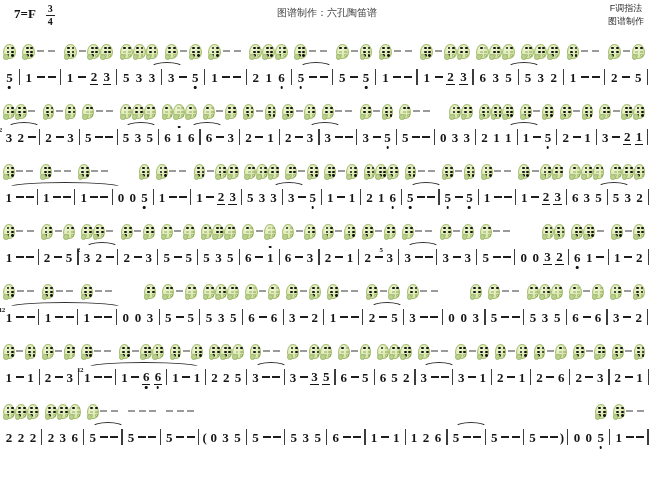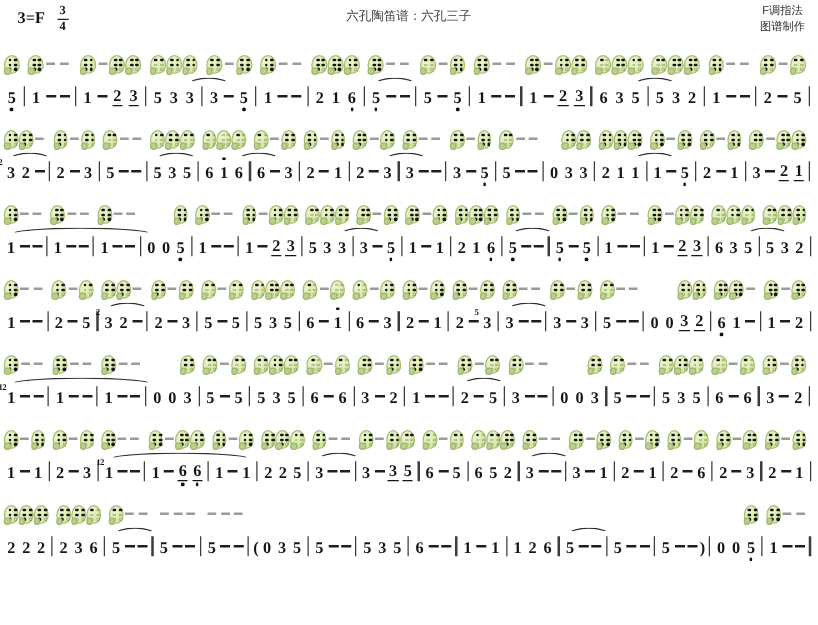--- a/index.html
+++ b/index.html
@@ -35,27 +35,27 @@
   .oc .nub{position:absolute;left:-1px;bottom:-2px;width:3.5px;height:3.5px;background:#b9d18c;border:1px solid #9fb86d;border-radius:50%;}
   .tie{position:absolute;left:45%;top:-2px;width:30px;height:9px;border:1.4px solid transparent;border-top-color:#2e2e2e;border-radius:50%;pointer-events:none;z-index:3;}
   .tie.wide{width:112px;}
 </style>
 </head>
 <body>
 
 <div class="page">
   <div class="meta">
     <div class="keysig">
-      <span>3=F</span>
+      <span>7=F</span>
       <span class="ts">
         <b>3</b>
         <b>4</b>
       </span>
     </div>
-    <div class="maker">六孔陶笛谱：六孔三子</div>
+    <div class="maker">图谱制作：六孔陶笛谱</div>
     <div class="corner">
       <div>F调指法</div>
       <div>图谱制作</div>
     </div>
   </div>
   <div id="score">
       <div class="system">
         <div class="c">
           <div class="iz">
             <span class="oc">

